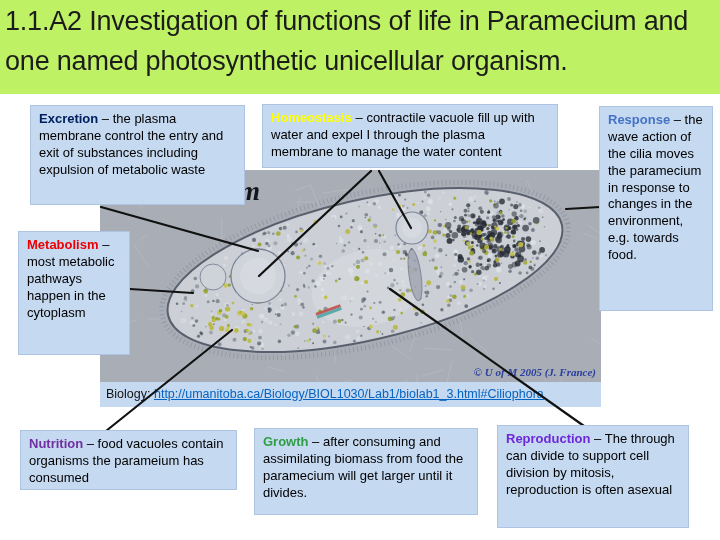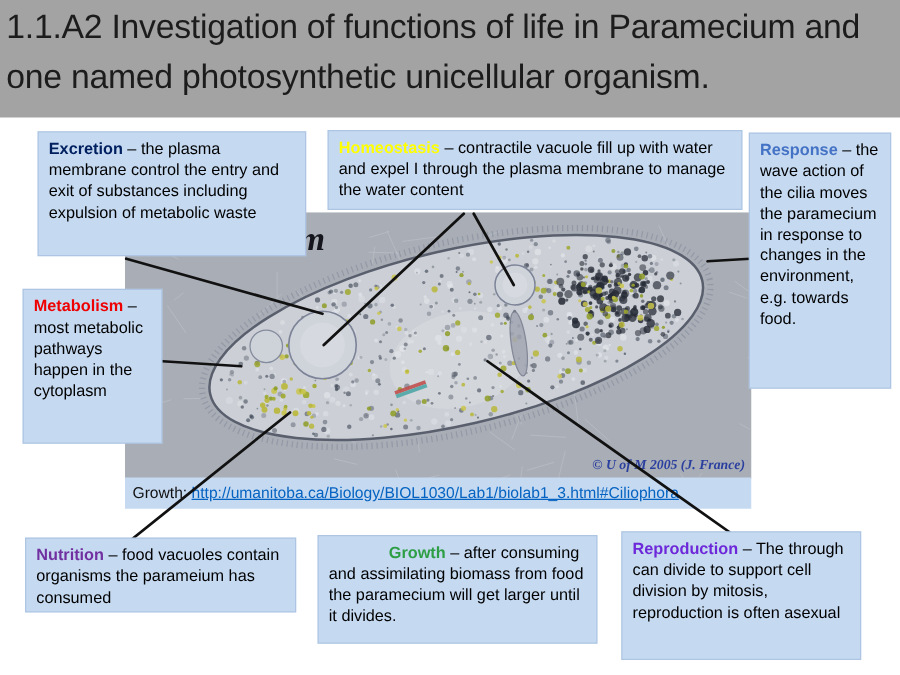--- a/index.html
+++ b/index.html
@@ -1,36 +1,36 @@
 <!DOCTYPE html>
 <html><head>
 <meta charset="utf-8">
 <style>
   html,body{margin:0;padding:0;background:#fff;}
   .slide{position:relative;width:720px;height:540px;background:#ffffff;overflow:hidden;
          font-family:"Liberation Sans",sans-serif;}
-  .title-band{position:absolute;left:0;top:0;width:720px;height:94px;background:#a3a3a3;z-index:1;}
+  .title-band{position:absolute;left:0;top:0;width:720px;height:94px;background:#bef264;z-index:1;}
   .title-text{position:absolute;left:5px;top:2px;width:712px;font-size:27px;line-height:1.48;
               color:#1c1c1c;font-weight:500;letter-spacing:-0.2px;}
   .photo{position:absolute;left:100px;top:170px;width:501px;height:213px;background:#a9aeb6;
          overflow:hidden;z-index:2;}
   .cropped-caption{position:absolute;left:124px;top:6px;font-family:"Liberation Serif",serif;
          font-style:italic;font-weight:bold;font-size:27px;color:#15151d;z-index:3;}
   .copyright{position:absolute;right:5px;top:196px;font-family:"Liberation Serif",serif;
          font-style:italic;font-weight:bold;font-size:11px;color:#2b3f9e;z-index:3;}
   .source-bar{position:absolute;left:100px;top:382px;width:501px;height:25px;background:#c5d9f1;
          z-index:3;font-size:12.5px;color:#111;line-height:25px;padding-left:6px;box-sizing:border-box;
          white-space:nowrap;overflow:hidden;}
   .source-link{color:#0563c1;text-decoration:underline;cursor:pointer;}
   .lines-overlay{position:absolute;left:0;top:0;width:720px;height:540px;z-index:6;pointer-events:none;}
   .callout{position:absolute;background:#c5d9f1;border:1px solid rgba(130,160,200,.35);
          padding:5px 8px;font-size:13px;line-height:1.3;color:#000;z-index:8;box-sizing:border-box;}
   .callout b{font-weight:bold;}
   #co-excretion{left:30px;top:105px;width:215px;height:100px;}
-  #co-homeostasis{left:262px;top:104px;width:332px;height:64px;}
+  #co-homeostasis{left:262px;top:104px;width:296px;height:64px;}
   #co-response{left:599px;top:106px;width:114px;height:205px;}
   #co-metabolism{left:18px;top:231px;width:112px;height:124px;}
   #co-nutrition{left:20px;top:430px;width:217px;height:60px;}
   #co-growth{left:254px;top:428px;width:224px;height:87px;}
   #co-reproduction{left:497px;top:425px;width:192px;height:103px;}
 </style>
 </head>
 <body>
 
 <div class="slide">
@@ -946,21 +946,21 @@
       <circle cx="113" cy="107" r="13" fill="#ced2d9" stroke="#848b9c" stroke-width="1"></circle>
       <circle cx="158" cy="106" r="27" fill="#cfd3da" stroke="#7d8498" stroke-width="1.3"></circle>
       <circle cx="158" cy="106" r="18" fill="#d8dbe1" opacity="0.8"></circle>
       <circle cx="312" cy="58" r="16" fill="#cfd3da" stroke="#7d8498" stroke-width="1.2"></circle>
       <circle cx="312" cy="58" r="10" fill="#d8dbe1" opacity="0.8"></circle>
     </svg>
     <div class="cropped-caption">um</div>
     <div class="copyright">© U of M 2005 (J. France)</div>
   </div>
 
-  <div class="source-bar"><span>Growth: </span><a class="source-link">http://umanitoba.ca/Biology/BIOL1030/Lab1/biolab1_3.html#Ciliophora</a></div>
+  <div class="source-bar"><span>Biology: </span><a class="source-link">http://umanitoba.ca/Biology/BIOL1030/Lab1/biolab1_3.html#Ciliophora</a></div>
 
   <svg class="lines-overlay" width="720" height="540" viewBox="0 0 720 540" xmlns="http://www.w3.org/2000/svg">
     <g id="connector-group" stroke="#111" stroke-width="2.2" stroke-linecap="round">
         <line x1="101" y1="207" x2="258" y2="251"></line>
         <line x1="371" y1="171" x2="259" y2="276"></line>
         <line x1="379" y1="171" x2="411" y2="228"></line>
         <line x1="600" y1="207" x2="566" y2="209"></line>
         <line x1="130" y1="289" x2="193" y2="293"></line>
         <line x1="106" y1="431" x2="232" y2="330"></line>
         <line x1="390" y1="289" x2="584" y2="426"></line>
@@ -970,17 +970,17 @@
   <div class="callout" id="co-excretion"><b style="color: rgb(0, 32, 96); margin-top: 32px;">Excretion</b><span> – the plasma membrane control the entry and exit of substances including expulsion of metabolic waste</span></div>
 
   <div class="callout" id="co-homeostasis"><b style="color: rgb(255, 255, 0);">Homeostasis</b><span> – contractile vacuole fill up with water and expel I through the plasma membrane to manage the water content</span></div>
 
   <div class="callout" id="co-metabolism"><b style="color: rgb(238, 0, 0);">Metabolism</b><span> – most metabolic pathways happen in the cytoplasm</span></div>
 
   <div class="callout" id="co-response"><b style="color: rgb(68, 114, 196);">Response</b><span> – the wave action of the cilia moves the paramecium in response to changes in the environment, e.g. towards food.</span></div>
 
   <div class="callout" id="co-nutrition"><b style="color: rgb(112, 48, 160);">Nutrition</b><span> – food vacuoles contain organisms the parameium has consumed</span></div>
 
-  <div class="callout" id="co-growth"><b style="color: rgb(46, 158, 69); margin-left: 48px;">Growth</b><span> – after consuming and assimilating biomass from food the paramecium will get larger until it divides.</span></div>
+  <div class="callout" id="co-growth"><b style="color: rgb(46, 158, 69);">Growth</b><span> – after consuming and assimilating biomass from food the paramecium will get larger until it divides.</span></div>
 
   <div class="callout" id="co-reproduction"><b style="color: #6d28d9;">Reproduction</b><span> – The through can divide to support cell division by mitosis, reproduction is often asexual</span></div>
 
 </div>
 
 </body></html>

